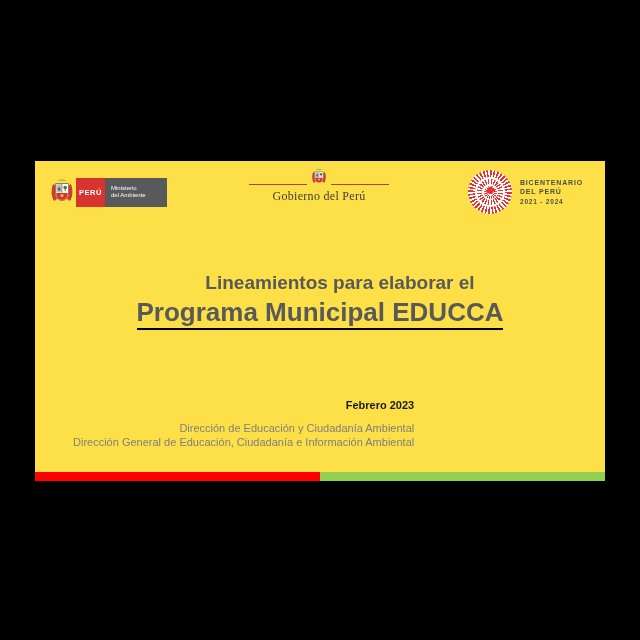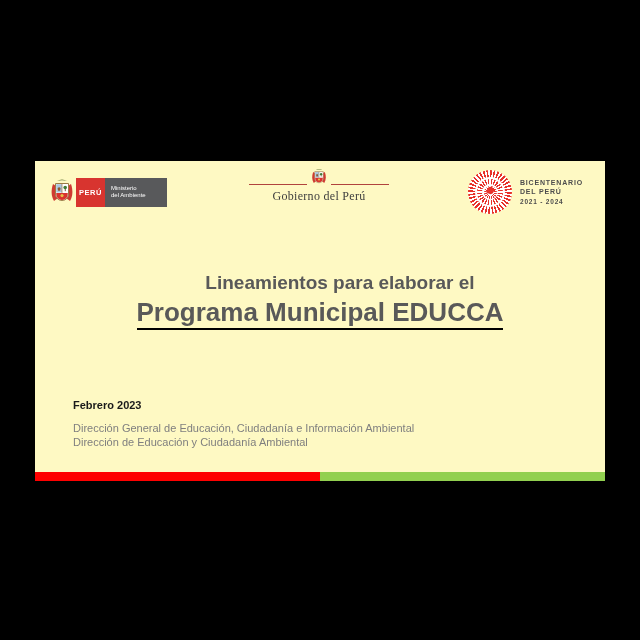--- a/index.html
+++ b/index.html
@@ -2,21 +2,21 @@
 <html><head>
 <meta charset="utf-8">
 <style>
   html,body{margin:0;padding:0;}
   body{
     width:640px;height:640px;background:#000000;position:relative;overflow:hidden;
     font-family:"Liberation Sans", sans-serif;
   }
   .slide{
     position:absolute;left:35px;top:161px;width:570px;height:320px;
-    background:#fef9c3;overflow:hidden;
+    background:#fde047;overflow:hidden;
   }
   
   .minam-logo{position:absolute;left:15px;top:16px;height:30px;display:flex;align-items:center;}
   .minam-escudo{width:24px;height:29px;margin-right:2px;}
   .minam-red{
     width:29px;height:29px;background:#d8342f;display:flex;align-items:center;justify-content:center;
   }
   .minam-red span{color:#ffffff;font-weight:bold;font-size:7.5px;letter-spacing:0.5px;}
   .minam-gray{
     width:62px;height:29px;background:#58595b;color:#ffffff;font-size:6px;line-height:7.5px;
@@ -46,21 +46,21 @@
   }
   .bic-text .bic-years{font-size:6.5px;}
   
   .title-block{position:absolute;left:0;top:110px;width:100%;text-align:center;color:#595959;}
   .title-line1{font-size:19px;font-weight:bold;line-height:24px;padding-left:40px;}
   .title-line2{
     display:inline-block;font-size:26px;font-weight:bold;line-height:30px;margin-top:2px;
     border-bottom:2px solid #000000;padding-bottom:1px;
   }
   
-  .footer{position:absolute;left:38px;top:238px;}
+  .footer{position:absolute;left:38px;top:238px;text-align:right;}
   .footer-date{font-size:11px;font-weight:bold;color:#1a1a1a;}
   .footer-depts{margin-top:10px;font-size:11px;line-height:14px;color:#7f7f7f;}
   
   .bottom-bar{position:absolute;left:0;bottom:0;width:100%;height:9px;display:flex;}
   .bar-red{width:50%;height:100%;background:#fe0000;}
   .bar-green{width:50%;height:100%;background:#92d050;}
   .hidden-defs{position:absolute;width:0;height:0;overflow:hidden;}
 </style>
 </head>
 <body>
@@ -127,22 +127,22 @@
   </div>
 
   <div class="title-block">
     <div class="title-line1">Lineamientos para elaborar el</div>
     <div><span class="title-line2">Programa Municipal EDUCCA</span></div>
   </div>
 
   <div class="footer">
     <div class="footer-date">Febrero 2023</div>
     <div class="footer-depts">
+      <div>Dirección de Educación y Ciudadanía Ambiental</div>
       <div>Dirección General de Educación, Ciudadanía e Información Ambiental</div>
-      <div>Dirección de Educación y Ciudadanía Ambiental</div>
     </div>
   </div>
 
   <div class="bottom-bar">
     <div class="bar-red"></div>
     <div class="bar-green"></div>
   </div>
 
 </div>
 

